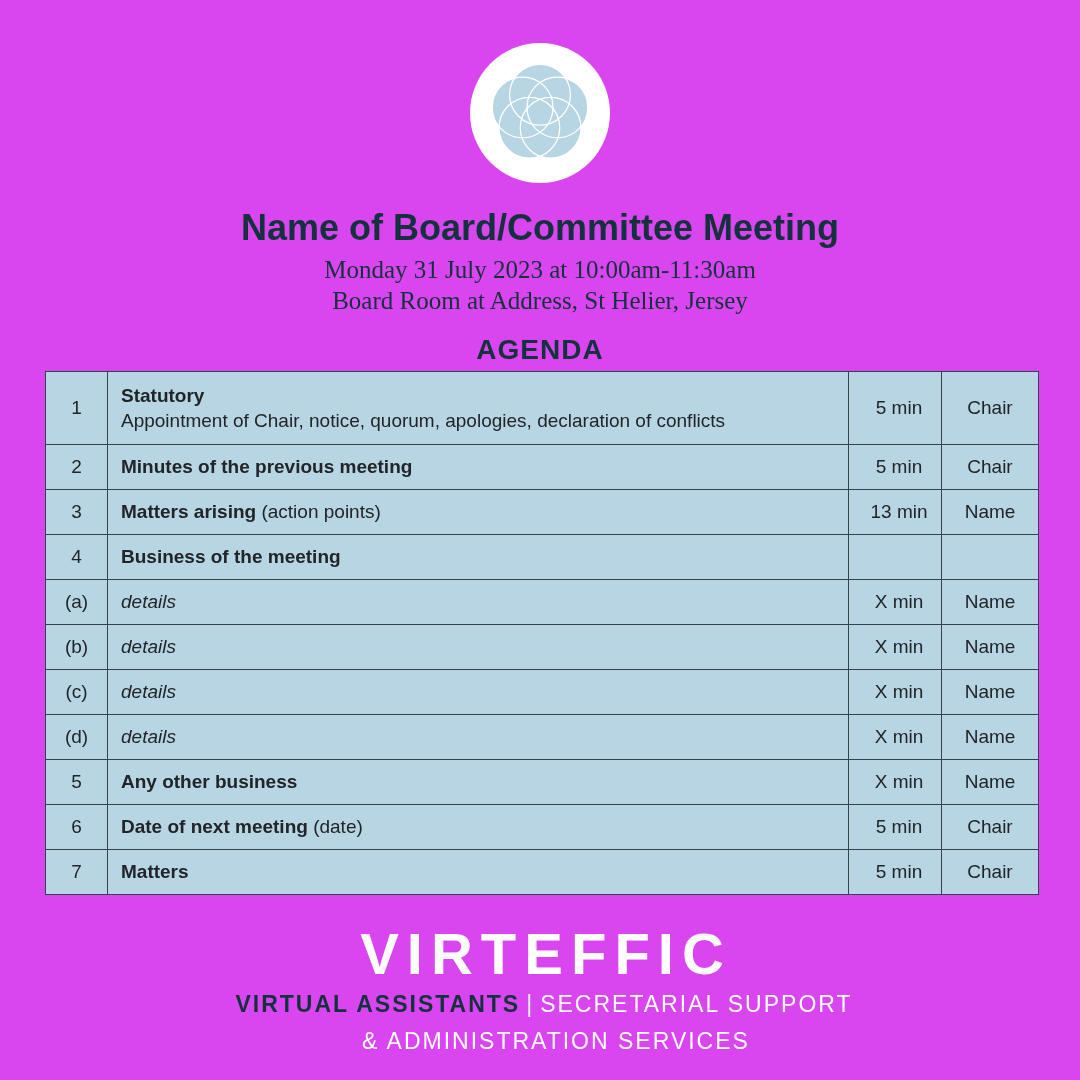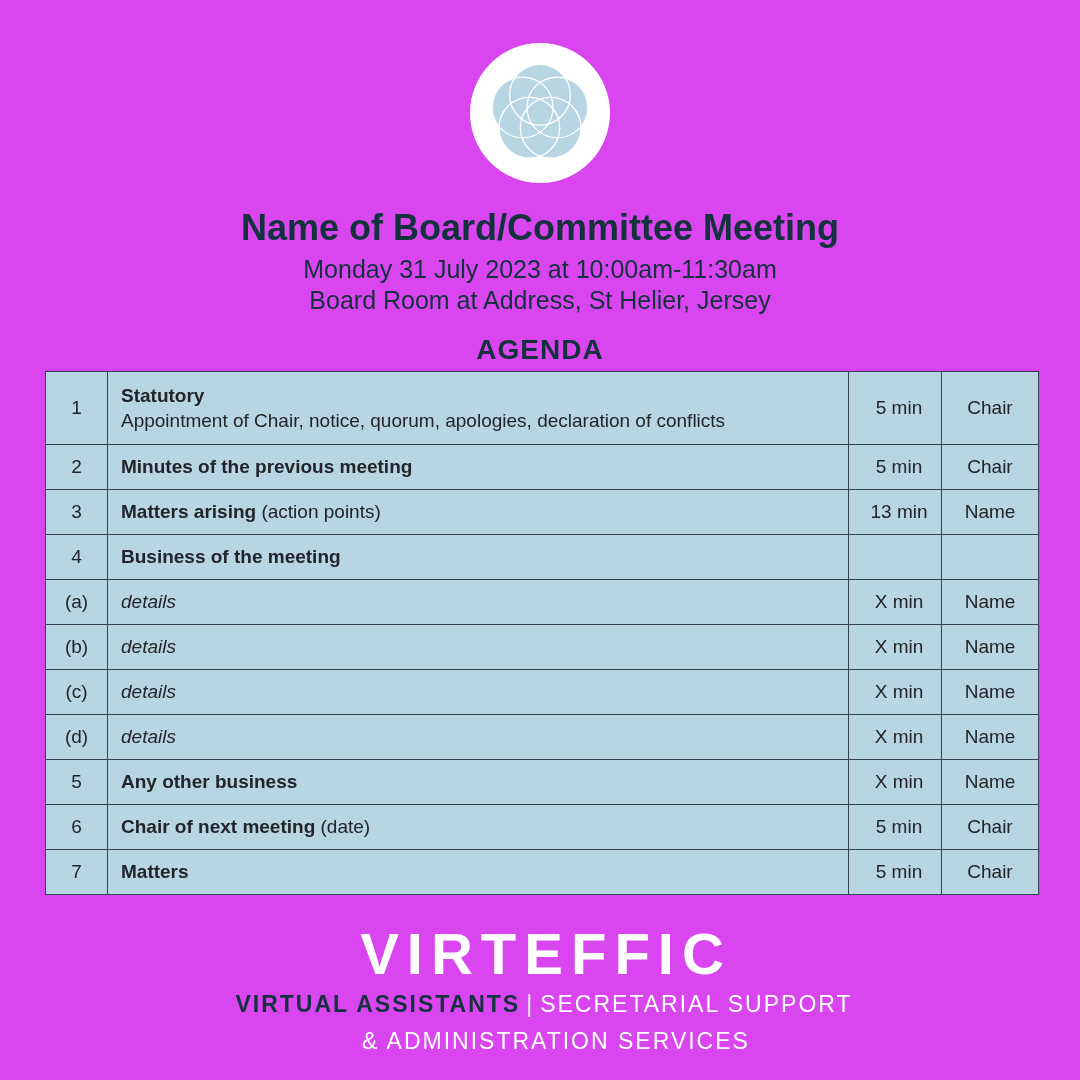--- a/index.html
+++ b/index.html
@@ -41,20 +41,21 @@
   }
   .subtitle {
     position: absolute;
     top: 254px;
     left: 0;
     width: 100%;
     text-align: center;
     font-size: 25px;
     line-height: 31px;
     color: #14313e;
+    font-family: Liberation Serif, serif;
   }
 
   
   .agenda-heading {
     position: absolute;
     top: 334px;
     left: 0;
     width: 100%;
     text-align: center;
     font-size: 28px;
@@ -209,21 +210,21 @@
         <td class="c-who">Name</td>
       </tr>
       <tr>
         <td class="c-num">5</td>
         <td class="c-desc"><span class="t">Any other business</span><span class="d"></span></td>
         <td class="c-time">X min</td>
         <td class="c-who">Name</td>
       </tr>
       <tr>
         <td class="c-num">6</td>
-        <td class="c-desc"><span class="t">Chair of next meeting</span><span class="d"> (date)</span></td>
+        <td class="c-desc"><span class="t">Date of next meeting</span><span class="d"> (date)</span></td>
         <td class="c-time">5 min</td>
         <td class="c-who">Chair</td>
       </tr>
       <tr>
         <td class="c-num">7</td>
         <td class="c-desc"><span class="t">Matters</span><span class="d"></span></td>
         <td class="c-time">5 min</td>
         <td class="c-who">Chair</td>
       </tr>
     </tbody>

